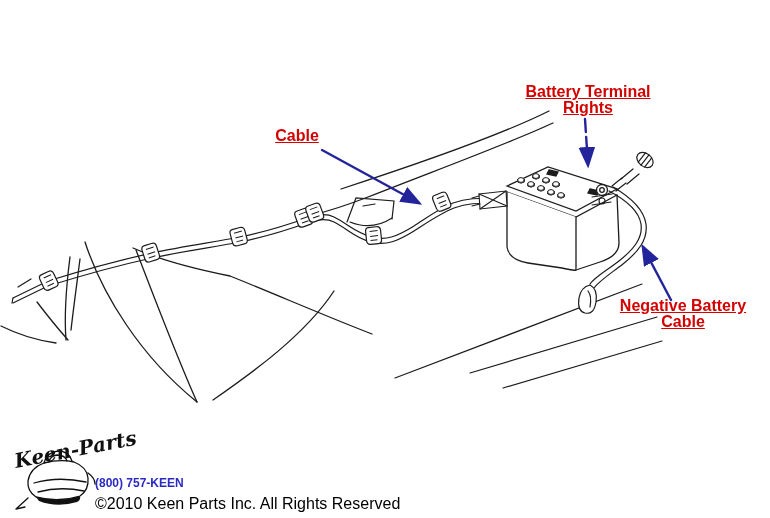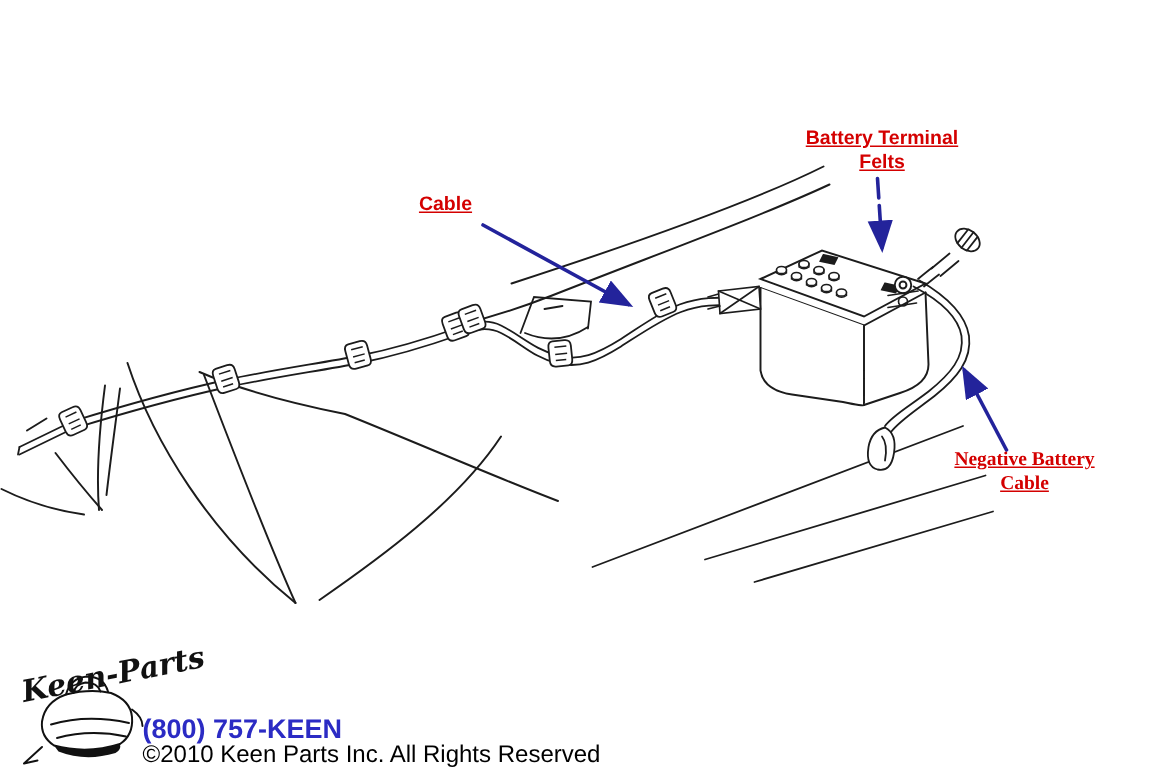--- a/index.html
+++ b/index.html
@@ -4,30 +4,30 @@
 <style>
   html,body{margin:0;padding:0;}
   body{
     width:770px;height:518px;position:relative;background:#ffffff;
     font-family:"Liberation Sans",sans-serif;overflow:hidden;
   }
   #stage{position:absolute;left:0;top:0;width:770px;height:518px;}
   svg{position:absolute;left:0;top:0;}
   .lbl{
     position:absolute;width:128px;text-align:center;
-    font-weight:bold;font-size:13px;line-height:16px;
+    font-weight:bold;font-size:16px;line-height:16px;
     color:#d40000;text-decoration:underline;cursor:pointer;
   }
   .lbl div{white-space:nowrap;}
   #lbl-positive{left:233px;top:128px;}
   #lbl-terminal{left:524px;top:84px;}
-  #lbl-negative{left:619px;top:298px;font-family:Liberation Serif, serif;}
+  #lbl-negative{left:619px;top:298px;}
   .phone{
     position:absolute;left:95px;top:476px;
-    font-weight:bold;font-size:18px;color:#2b2bc4;white-space:nowrap;
+    font-weight:bold;font-size:12px;color:#2b2bc4;white-space:nowrap;
   }
   .copyright{
     position:absolute;left:95px;top:495px;
     font-size:16px;color:#000000;white-space:nowrap;
   }
 </style>
 </head>
 <body>
 
 <div id="stage">
@@ -179,21 +179,21 @@
       <text x="16" y="468" transform="rotate(-11 16 468)" font-family="DejaVu Serif, serif" font-style="italic" font-weight="bold" font-size="20" fill="#111111">Keen-Parts</text>
     </g>
   </svg>
 
   <div class="lbl" id="lbl-positive">
     <div>Cable</div>
   </div>
 
   <div class="lbl" id="lbl-terminal">
     <div>Battery Terminal</div>
-    <div>Felts</div>
+    <div>Rights</div>
   </div>
 
   <div class="lbl" id="lbl-negative">
     <div>Negative Battery</div>
     <div>Cable</div>
   </div>
 
   <div class="phone">(800) 757-KEEN</div>
   <div class="copyright">©2010 Keen Parts Inc. All Rights Reserved</div>
 

